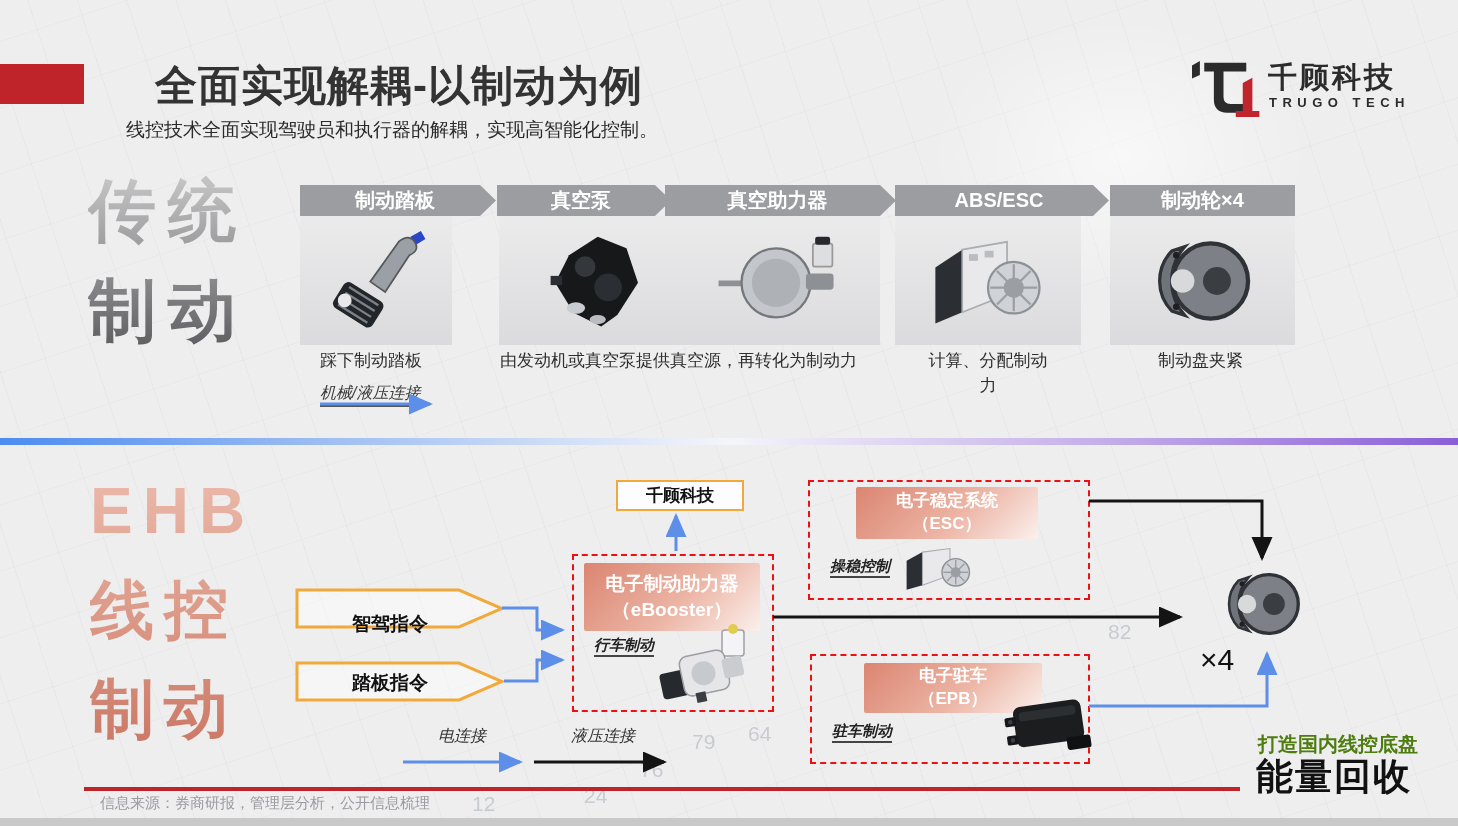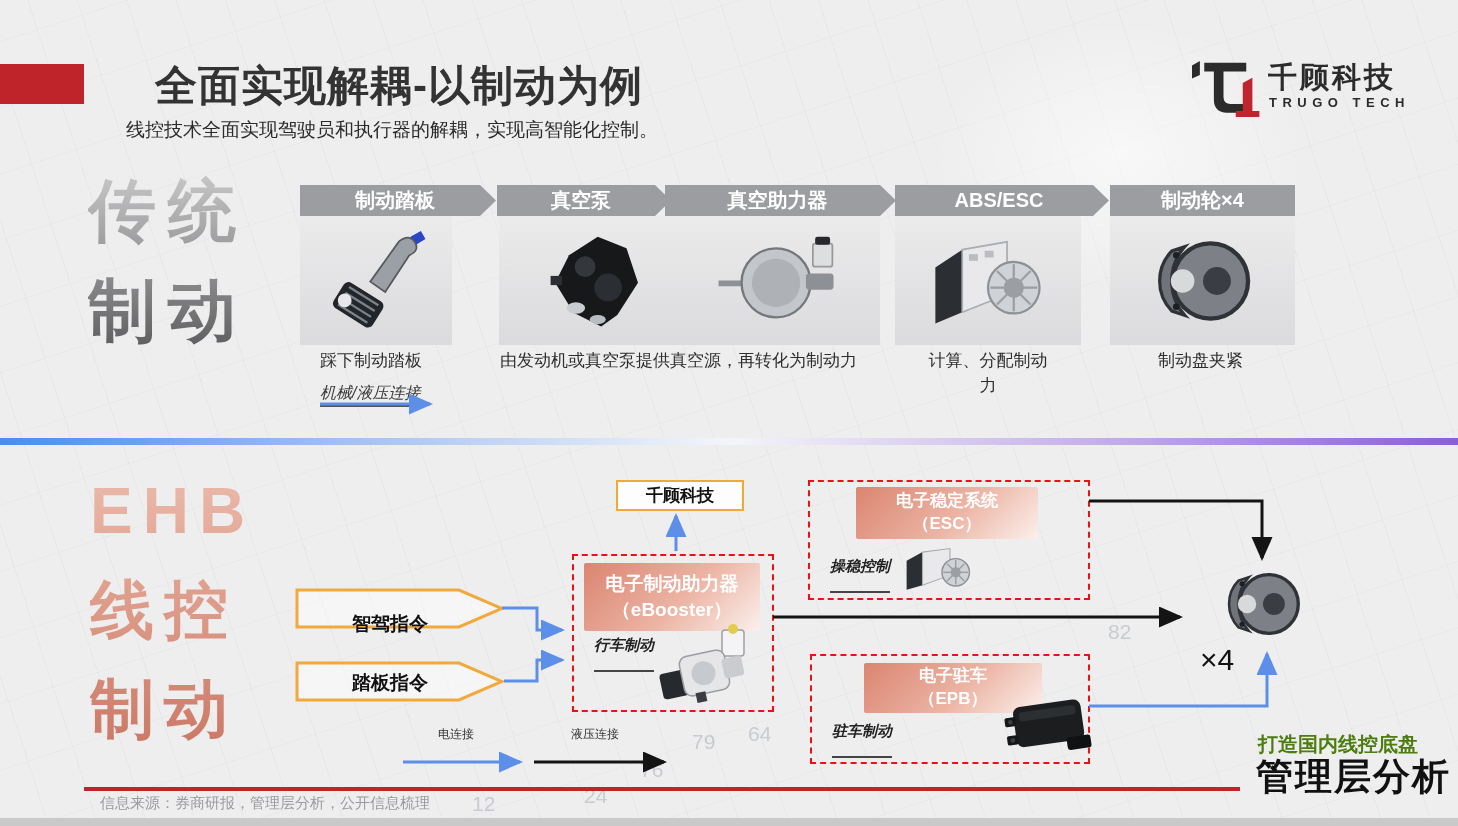--- a/index.html
+++ b/index.html
@@ -49,25 +49,25 @@
   .big-ehb{
     position:absolute;left:90px;top:462px;font-size:64px;font-weight:bold;letter-spacing:10px;line-height:99px;
     background:linear-gradient(180deg,#ecbcad 0%,#dd9a88 50%,#c97663 100%);
     -webkit-background-clip:text;background-clip:text;color:transparent;
   }
   .energy-box{position:absolute;left:616px;top:480px;width:124px;height:27px;border:2.5px solid #f2a93c;background:#fdfdfe;
     display:flex;align-items:center;justify-content:center;font-size:17px;font-weight:bold;color:#111;}
   .dashed-box{position:absolute;border:2.5px dashed #ee1114;}
   .grad-label{position:absolute;background:linear-gradient(135deg,#db8571 0%,#ecb4a4 55%,#fbf0ec 100%);
     color:#fff;font-weight:bold;text-align:center;display:flex;flex-direction:column;justify-content:center;border-radius:2px;}
-  .sub-link{position:absolute;font-size:15px;font-style:italic;font-weight:bold;color:#222;border-bottom:2px solid #444;padding-bottom:15px;}
+  .sub-link{position:absolute;font-size:15px;font-style:italic;font-weight:bold;color:#222;border-bottom:2px solid #444;padding-bottom:0;}
   .chev{position:absolute;}
   .chev-text{position:absolute;width:170px;text-align:center;font-size:19px;font-weight:bold;color:#111;}
   .x4{position:absolute;left:1200px;top:643px;font-size:30px;color:#111;}
-  .legend-label{position:absolute;top:726px;font-size:12px;color:#333;}
+  .legend-label{position:absolute;top:726px;font-size:16px;font-style:italic;color:#333;}
 
   
   .foot-line{position:absolute;left:84px;top:787px;width:1156px;height:4px;background:#bf242b;}
   .foot-src{position:absolute;left:100px;top:794px;font-size:15px;color:#9b9ba0;}
   .slogan1{position:absolute;left:1258px;top:731px;font-size:20px;font-weight:900;color:#4d7c0f;}
   .slogan2{position:absolute;left:1256px;top:752px;font-size:37px;font-weight:900;color:#111;letter-spacing:2px;}
   .bottom-bar{position:absolute;left:0;bottom:0;width:1458px;height:8px;background:#c9c9ca;}
 
   .overlay{position:absolute;left:0;top:0;pointer-events:none;}
 </style>
@@ -289,16 +289,16 @@
     <path d="M1089,501 H1262 V558" stroke="#141414" stroke-width="3" fill="none" marker-end="url(#mK)"></path>
     <path d="M773,617 H1180" stroke="#141414" stroke-width="3" fill="none" marker-end="url(#mK)"></path>
     <path d="M1089,706 H1267 V654" stroke="#5d8fe8" stroke-width="3" fill="none" marker-end="url(#mB)"></path>
     <path d="M403,762 H520" stroke="#5d8fe8" stroke-width="3" fill="none" marker-end="url(#mB)"></path>
     <path d="M534,762 H664" stroke="#141414" stroke-width="3" fill="none" marker-end="url(#mK)"></path>
   </svg>
 
   <div class="foot-line"></div>
   <div class="foot-src">信息来源：券商研报，管理层分析，公开信息梳理</div>
   <div class="slogan1">打造国内线控底盘</div>
-  <div class="slogan2">管理层分析</div>
+  <div class="slogan2">能量回收</div>
   <div class="bottom-bar"></div>
 
 </div>
 
 </body></html>

